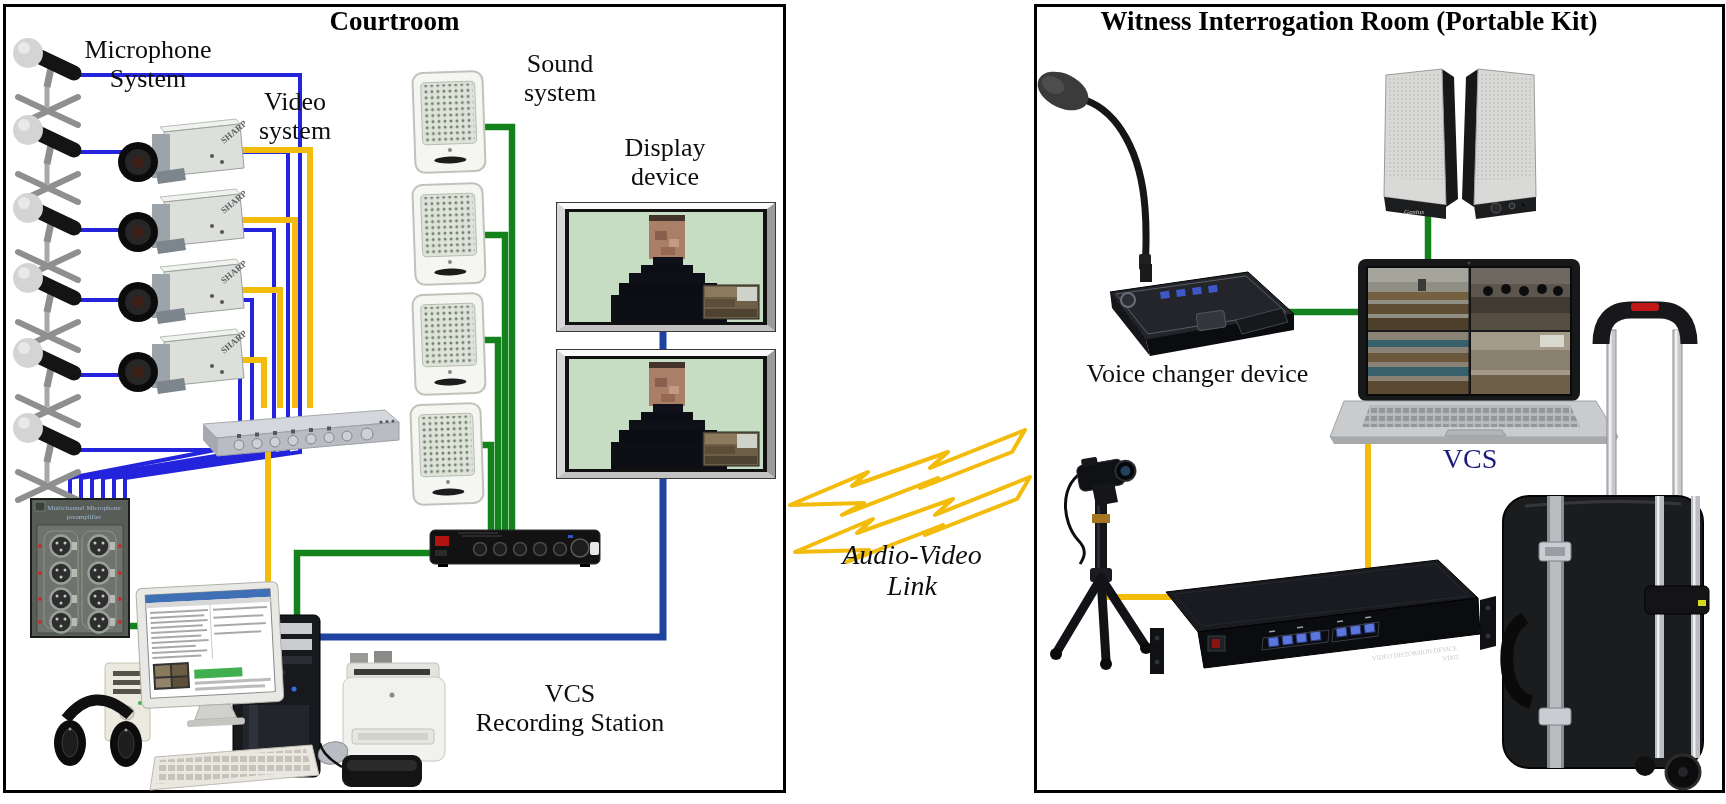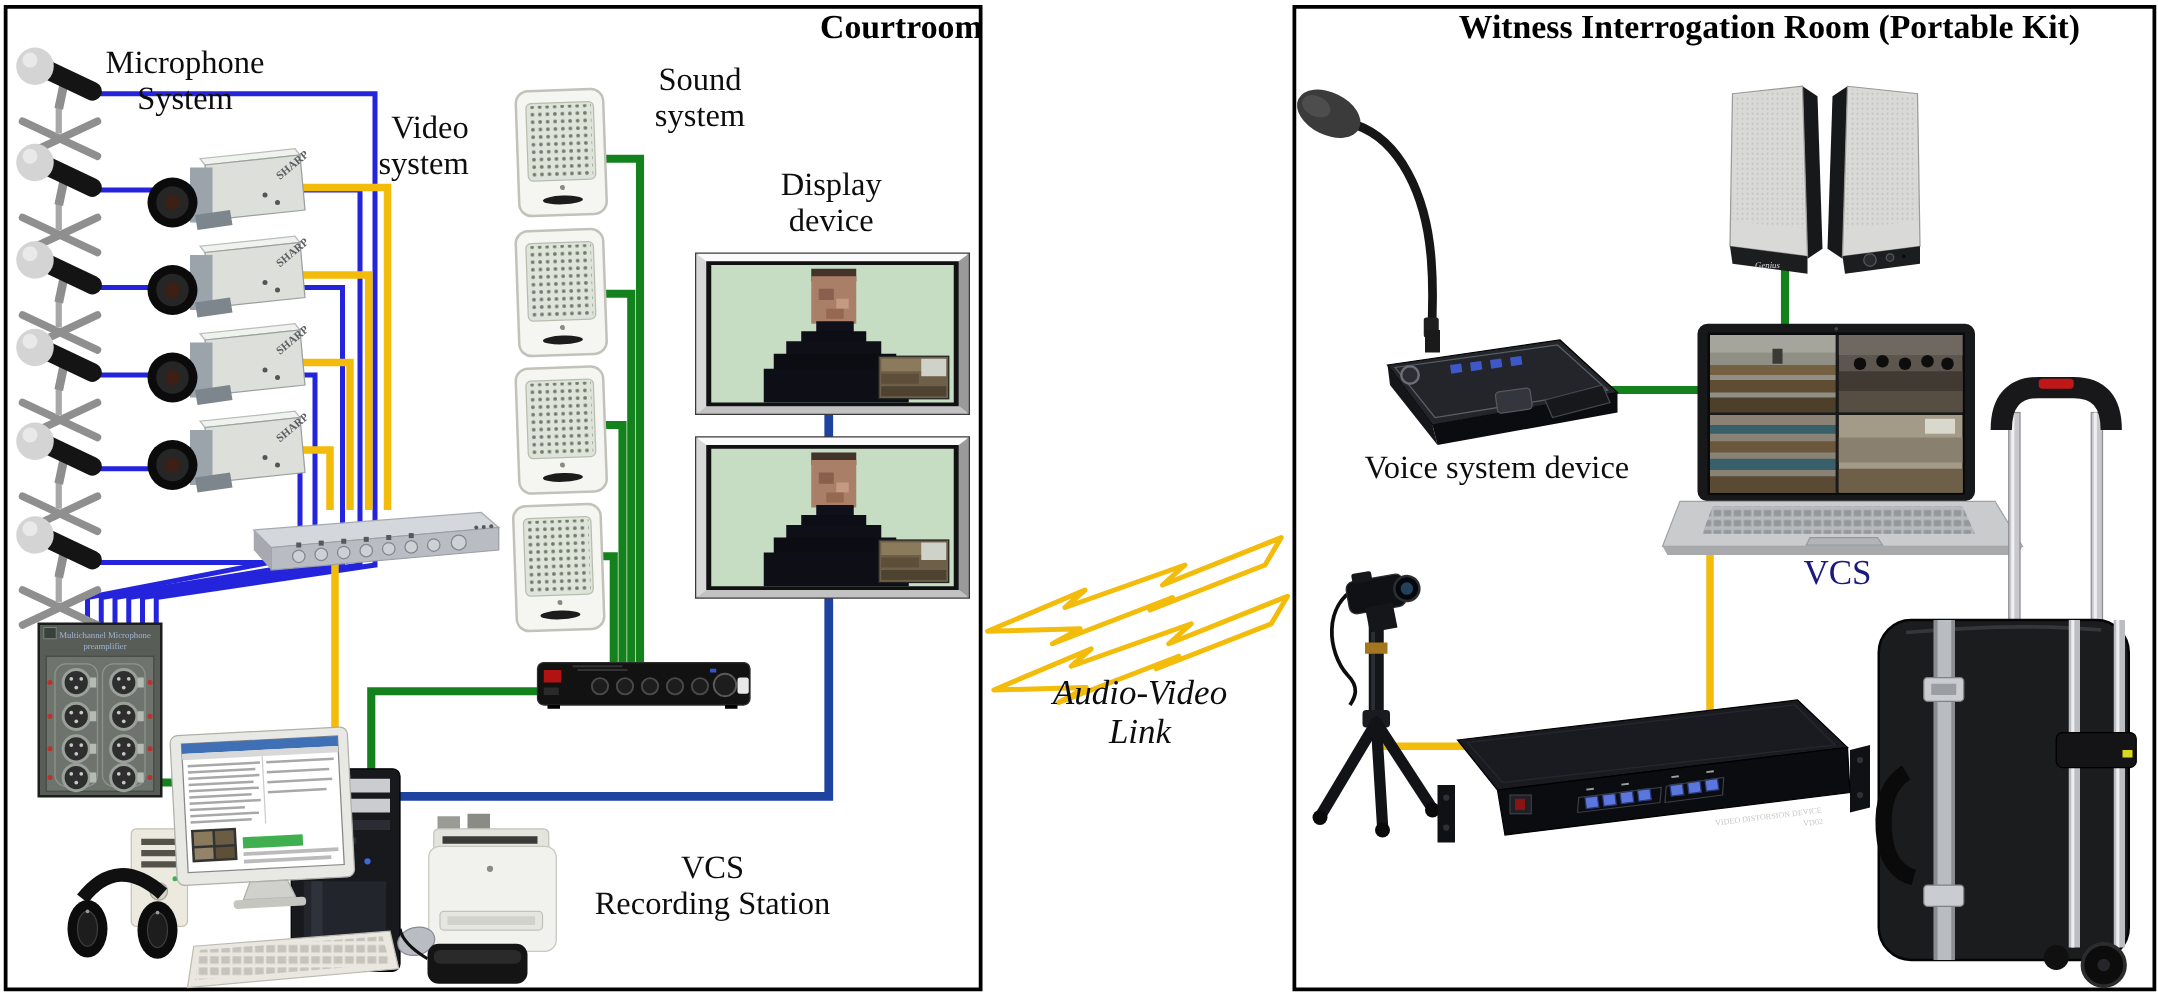--- a/index.html
+++ b/index.html
@@ -3,21 +3,21 @@
 <meta charset="utf-8">
 <style>
   html,body{margin:0;padding:0;background:#fff;}
   #stage{position:relative;width:1726px;height:804px;background:#fff;overflow:hidden;
          font-family:"Liberation Serif","DejaVu Serif",serif;color:#0d0d0d;}
   .panel{position:absolute;border:3px solid #000;background:transparent;}
   #wires{position:absolute;left:0;top:0;z-index:2;}
   .dev{position:absolute;z-index:3;overflow:visible;}
   .lbl{position:absolute;z-index:4;text-align:center;white-space:pre-line;line-height:1.1;
        font-size:26px;color:var(--label,#0d0d0d);}
-  .title{position:absolute;z-index:4;text-align:right;font-weight:bold;font-size:27px;color:#000;}
+  .title{position:absolute;z-index:4;text-align:center;font-weight:bold;font-size:27px;color:#000;}
   .w-blue{stroke:var(--wire-blue,#2424dc);}
   .w-gold{stroke:var(--wire-gold,#f3bb0a);}
   .w-green{stroke:var(--wire-green,#14821c);}
   .w-navy{stroke:var(--wire-navy,#1d429f);}
   .bolt{stroke:var(--wire-gold,#f3bb0a);}
   #vcs-lbl{color:var(--vcs-label,#1b1b7e);font-size:28px;}
   #avlink-lbl{font-size:28px;font-style:italic;}
 </style>
 </head>
 <body>
@@ -563,28 +563,28 @@
     <circle cx="150" cy="466" r="10" fill="#101010"></circle>
     <circle cx="188" cy="472" r="17" fill="#0c0c0c" stroke="#2c2c2c" stroke-width="3"></circle>
     <circle cx="188" cy="472" r="5" fill="#26262a"></circle>
   </svg>
 
   <div class="title" id="title-left" style="left:3px;top:6px;width:783px;">Courtroom</div>
   <div class="title" id="title-right" style="left:1034px;top:6px;width:630px;">Witness Interrogation Room (Portable Kit)</div>
 
   <div class="lbl" style="left:28px;top:36px;width:240px;">Microphone
 System</div>
-  <div class="lbl" style="left:215px;top:88px;width:160px;text-align:right;">Video
+  <div class="lbl" style="left:215px;top:88px;width:160px;">Video
 system</div>
   <div class="lbl" style="left:475px;top:50px;width:170px;">Sound
 system</div>
   <div class="lbl" style="left:555px;top:134px;width:220px;">Display
 device</div>
   <div class="lbl" style="left:430px;top:680px;width:280px;">VCS
 Recording Station</div>
 
   <div class="lbl" id="avlink-lbl" style="left:788px;top:540px;width:248px;">Audio-Video
 Link</div>
 
-  <div class="lbl" style="left:1050px;top:360px;width:295px;">Voice system device</div>
+  <div class="lbl" style="left:1050px;top:360px;width:295px;">Voice changer device</div>
   <div class="lbl" id="vcs-lbl" style="left:1415px;top:444px;width:110px;">VCS</div>
 
 </div>
 
 </body></html>

